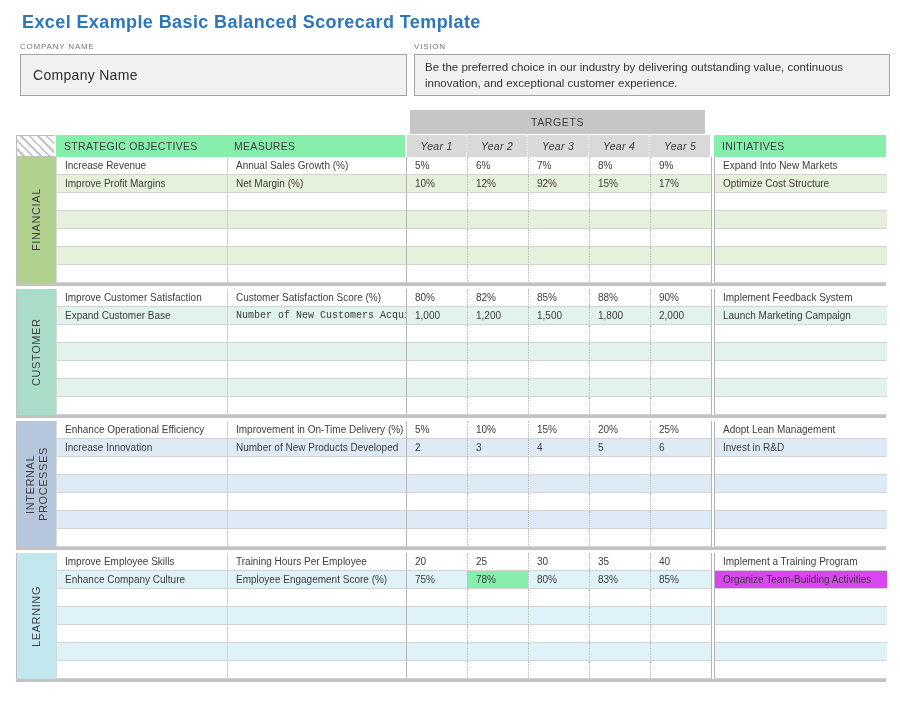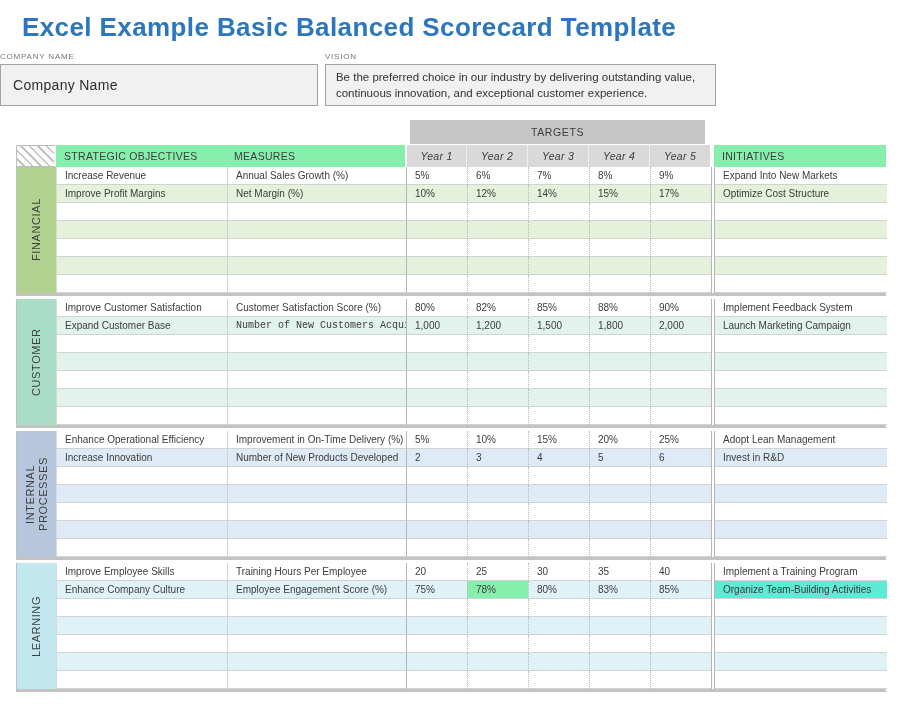--- a/index.html
+++ b/index.html
@@ -7,28 +7,28 @@
   body {
     width: 900px; height: 716px;
     background: #ffffff;
     font-family: "Liberation Sans", "DejaVu Sans", sans-serif;
     color: #3c3c3c;
     overflow: hidden;
     position: relative;
   }
   .page-title {
     margin: 12px 0 9px 22px;
-    font-size: 26px;
+    font-size: 18px;
     font-weight: bold;
     letter-spacing: 0.4px;
     color: #2b76bd;
   }
   .fields {
-    margin-left: 0;
-    width: 716px;
+    margin-left: 20px;
+    width: 870px;
     display: flex;
     gap: 7px;
   }
   .field-company { width: 387px; }
   .field-vision  { width: 476px; }
   .field-label {
     font-size: 8px;
     letter-spacing: 0.8px;
     color: #767676;
     margin-bottom: 3px;
@@ -182,21 +182,21 @@
         <div class="cell yr">6%</div>
         <div class="cell yr">7%</div>
         <div class="cell yr">8%</div>
         <div class="cell yr">9%</div>
         <div class="cell gapcol"></div>
         <div class="cell ini">Expand Into New Markets</div>
         <div class="cell obj" style="background: rgb(229, 241, 218);">Improve Profit Margins</div>
         <div class="cell mea" style="background: rgb(229, 241, 218);">Net Margin (%)</div>
         <div class="cell yr first" style="background: rgb(229, 241, 218);">10%</div>
         <div class="cell yr" style="background: rgb(229, 241, 218);">12%</div>
-        <div class="cell yr" style="background: rgb(229, 241, 218);">14%</div>
+        <div class="cell yr" style="background: rgb(229, 241, 218);">92%</div>
         <div class="cell yr" style="background: rgb(229, 241, 218);">15%</div>
         <div class="cell yr" style="background: rgb(229, 241, 218);">17%</div>
         <div class="cell gapcol"></div>
         <div class="cell ini" style="background: rgb(229, 241, 218);">Optimize Cost Structure</div>
         <div class="cell obj"></div>
         <div class="cell mea"></div>
         <div class="cell yr first"></div>
         <div class="cell yr"></div>
         <div class="cell yr"></div>
         <div class="cell yr"></div>
@@ -390,21 +390,21 @@
         <div class="cell gapcol"></div>
         <div class="cell ini">Implement a Training Program</div>
         <div class="cell obj" style="background: rgb(223, 242, 247);">Enhance Company Culture</div>
         <div class="cell mea" style="background: rgb(223, 242, 247);">Employee Engagement Score (%)</div>
         <div class="cell yr first" style="background: rgb(223, 242, 247);">75%</div>
         <div class="cell yr" style="background: #86efac;">78%</div>
         <div class="cell yr" style="background: rgb(223, 242, 247);">80%</div>
         <div class="cell yr" style="background: rgb(223, 242, 247);">83%</div>
         <div class="cell yr" style="background: rgb(223, 242, 247);">85%</div>
         <div class="cell gapcol"></div>
-        <div class="cell ini" style="background: #5eead4;">Organize Team-Building Activities</div>
+        <div class="cell ini" style="background: #d946ef;">Organize Team-Building Activities</div>
         <div class="cell obj"></div>
         <div class="cell mea"></div>
         <div class="cell yr first"></div>
         <div class="cell yr"></div>
         <div class="cell yr"></div>
         <div class="cell yr"></div>
         <div class="cell yr"></div>
         <div class="cell gapcol"></div>
         <div class="cell ini"></div>
         <div class="cell obj" style="background: rgb(223, 242, 247);"></div>

